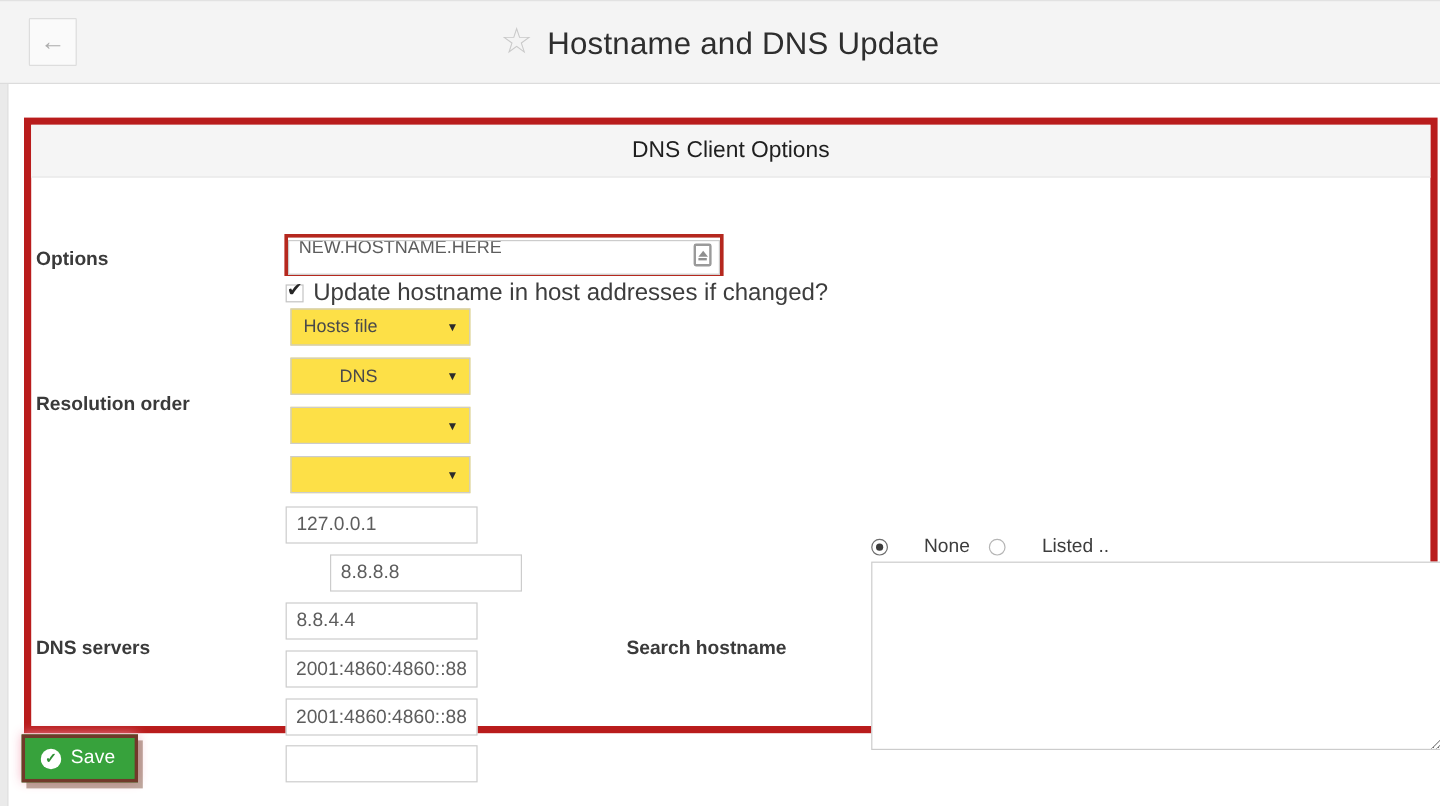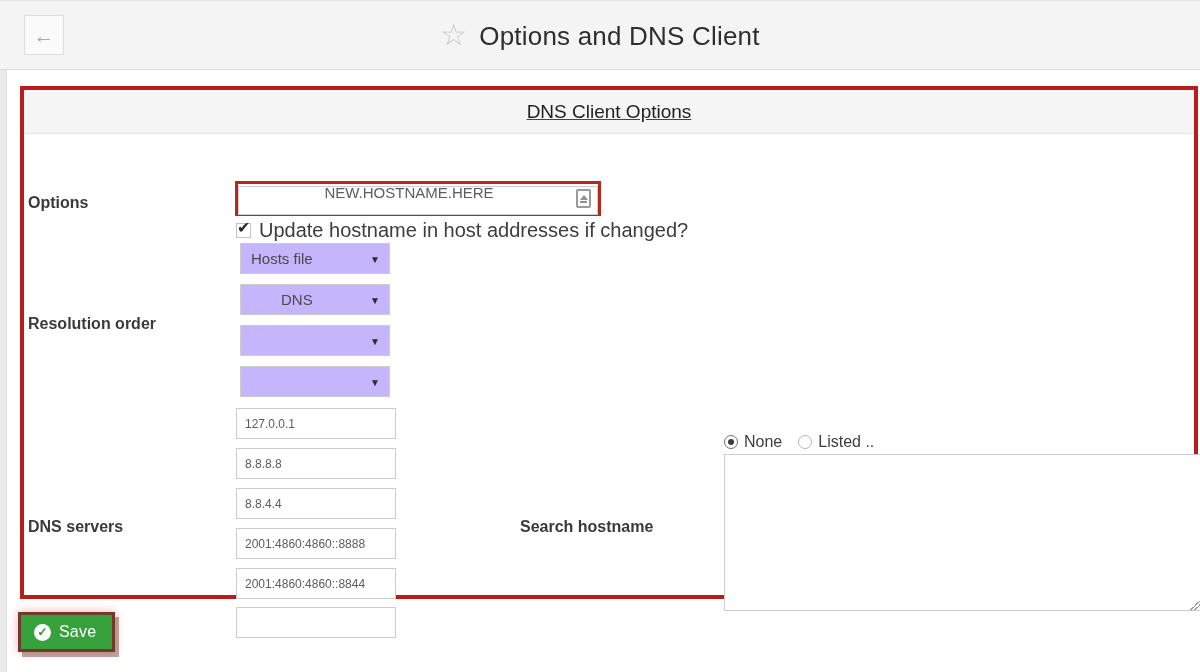--- a/index.html
+++ b/index.html
@@ -14,66 +14,66 @@
   
   .left-strip{position:absolute;left:0;top:0;width:7px;height:672px;background:#eaeaea;border-right:1px solid #e0e0e0;}
   
   .topbar{position:absolute;left:0;top:0;width:1200px;height:70px;background:#f4f4f4;border-top:1px solid #e2e2e2;border-bottom:1px solid #dcdcdc;}
   .back-btn{position:absolute;left:24px;top:14px;width:40px;height:40px;background:#fafafa;border:1px solid #ddd;border-radius:1px;display:flex;align-items:center;justify-content:center;cursor:pointer;}
   .back-arrow{color:#adadad;font-size:21px;line-height:1;font-weight:bold;}
   .title-wrap{position:absolute;left:0;top:0;width:1200px;height:70px;display:flex;align-items:center;justify-content:center;gap:12px;}
   .star{color:#c9c9c9;font-size:30px;line-height:1;margin-top:-2px;}
   .page-title{font-size:26px;color:#2e2e2e;font-weight:400;letter-spacing:.2px;}
   
-  .panel{position:absolute;left:20px;top:86px;width:1178px;height:513px;border:4px solid #b91c1c;background:#fff;text-decoration:underline;}
+  .panel{position:absolute;left:20px;top:98px;width:1178px;height:513px;border:6px solid #b91c1c;background:#fff;}
   .panel-header{height:44px;background:#f5f5f5;border-bottom:1px solid #e6e6e6;display:flex;align-items:center;justify-content:center;}
   .panel-title{font-size:19px;font-weight:500;color:#1f1f1f;}
   .panel-body{position:relative;width:100%;height:468px;}
   .row-label{position:absolute;left:4px;width:205px;font-size:16px;font-weight:700;color:#3a3a3a;}
   
   .hostname-annot{position:absolute;left:211px;top:47px;width:366px;height:35px;border:3px solid #b5281e;background:#fff;}
-  .hostname-input{width:100%;height:100%;border:1px solid #ccc;padding:3px 26px 19px 8px;font-size:15px;color:#5d5d5d;font-family:"Liberation Sans",sans-serif;outline:none;text-align:center;}
+  .hostname-input{width:100%;height:100%;border:1px solid #ccc;padding:3px 26px 19px 8px;font-size:15px;color:#5d5d5d;font-family:"Liberation Sans",sans-serif;outline:none;}
   .autofill-icon{position:absolute;right:7px;top:5px;width:15px;height:19px;border:2px solid #9a9a9a;border-radius:2px;display:flex;flex-direction:column;align-items:center;justify-content:center;gap:1px;background:#fff;}
   .autofill-icon .tri{width:0;height:0;border-left:4px solid transparent;border-right:4px solid transparent;border-bottom:5px solid #8f8f8f;}
   .autofill-icon .bar{width:7px;height:2px;background:#8f8f8f;}
   .check-row{position:absolute;left:212px;top:85px;display:flex;align-items:center;gap:8px;}
   input.cb{appearance:none;-webkit-appearance:none;width:15px;height:15px;border:1px solid #c4c4c4;background:#fff;position:relative;cursor:pointer;}
   input.cb:checked::after{content:"\2714";position:absolute;left:0px;top:-6px;font-size:16px;color:#262626;}
   .check-label{font-size:20px;color:#3d3d3d;}
   
-  .sel{position:absolute;left:216px;width:150px;height:31px;border:1px solid #ccc;background:#c4b5fd;display:flex;align-items:center;padding:0 24px 0 10px;font-size:15px;color:#4a4a4a;cursor:pointer;text-align:right;}
+  .sel{position:absolute;left:216px;width:150px;height:31px;border:1px solid #ccc;background:#fde047;display:flex;align-items:center;padding:0 24px 0 10px;font-size:15px;color:#4a4a4a;cursor:pointer;text-align:right;}
   .sel .arrow{position:absolute;right:9px;top:10px;font-size:10px;color:#2b2b2b;}
   
-  .dns-input{position:absolute;left:212px;width:160px;height:31px;border:1px solid #ccc;padding:3px 8px;font-size:12px;color:#5d5d5d;font-family:"Liberation Sans",sans-serif;outline:none;}
+  .dns-input{position:absolute;left:212px;width:160px;height:31px;border:1px solid #ccc;padding:3px 8px;font-size:16px;color:#5d5d5d;font-family:"Liberation Sans",sans-serif;outline:none;}
   
   .radio-row{position:absolute;left:700px;top:299px;display:flex;align-items:center;gap:16px;}
   .radio-opt{display:flex;align-items:center;gap:6px;}
   input.rd{appearance:none;-webkit-appearance:none;width:14px;height:14px;border:1px solid #b5b5b5;border-radius:50%;background:#fff;position:relative;cursor:pointer;}
   input.rd:checked{border-color:#6e6e6e;}
   input.rd:checked::after{content:"";position:absolute;left:3px;top:3px;width:6px;height:6px;border-radius:50%;background:#3c3c3c;}
-  .radio-label{font-size:16px;color:#3d3d3d;}
+  .radio-label{font-size:16px;color:#3d3d3d;margin-left:24px;}
   .domains-textarea{position:absolute;left:700px;top:320px;width:477px;height:157px;border:1px solid #ccc;resize:both;font-family:"Liberation Sans",sans-serif;font-size:14px;padding:6px;color:#444;outline:none;}
   .resize-grip{position:absolute;left:1166px;top:466px;width:10px;height:10px;pointer-events:none;
     background:linear-gradient(135deg,transparent 0 50%,#9a9a9a 50% 56%,transparent 56% 70%,#9a9a9a 70% 76%,transparent 76%);}
   
   .save-annot{position:absolute;left:18px;top:612px;border:3px solid #71392a;background:#37a23c;
     box-shadow:4px 5px 0 rgba(110,62,40,.45), 0 0 9px rgba(244,160,180,.9);}
   .save-btn{display:flex;align-items:center;gap:8px;background:#37a23c;border:none;padding:8px 16px 8px 13px;cursor:pointer;}
   .save-check{width:17px;height:17px;border-radius:50%;background:#ffffff;display:flex;align-items:center;justify-content:center;color:#2f8f34;font-size:12px;font-weight:700;line-height:1;}
   .save-label{color:#ffffff;font-size:16px;font-weight:400;letter-spacing:.2px;}
 </style>
 </head>
 <body>
 
 <div class="left-strip"></div>
 
 <div class="topbar">
   <div class="title-wrap">
     <span class="star">☆</span>
-    <span class="page-title">Options and DNS Client</span>
+    <span class="page-title">Hostname and DNS Update</span>
   </div>
   <div class="back-btn">
     <span class="back-arrow">←</span>
   </div>
 </div>
 
 <div class="panel">
   <div class="panel-header">
     <span class="panel-title">DNS Client Options</span>
   </div>
@@ -105,21 +105,21 @@
       <span></span>
       <span class="arrow">▼</span>
     </div>
     <div class="sel" style="top:232px;">
       <span></span>
       <span class="arrow">▼</span>
     </div>
 
     <div class="row-label" style="top:384px;">DNS servers</div>
     <input class="dns-input" style="top: 274px;" type="text" value="127.0.0.1">
-    <input class="dns-input" style="top: 314px;" type="text" value="8.8.8.8">
+    <input class="dns-input" style="top: 314px; margin-left: 37px;" type="text" value="8.8.8.8">
     <input class="dns-input" style="top: 354px;" type="text" value="8.8.4.4">
     <input class="dns-input" style="top: 394px;" type="text" value="2001:4860:4860::8888">
     <input class="dns-input" style="top: 434px;" type="text" value="2001:4860:4860::8844">
     <input class="dns-input" style="top: 473px;" type="text" value="">
 
     <div class="row-label" style="left:496px;top:384px;width:180px;">Search hostname</div>
     <div class="radio-row">
       <label class="radio-opt">
         <input class="rd" type="radio" name="searchdom" checked="true" style="">
         <span class="radio-label">None</span>

